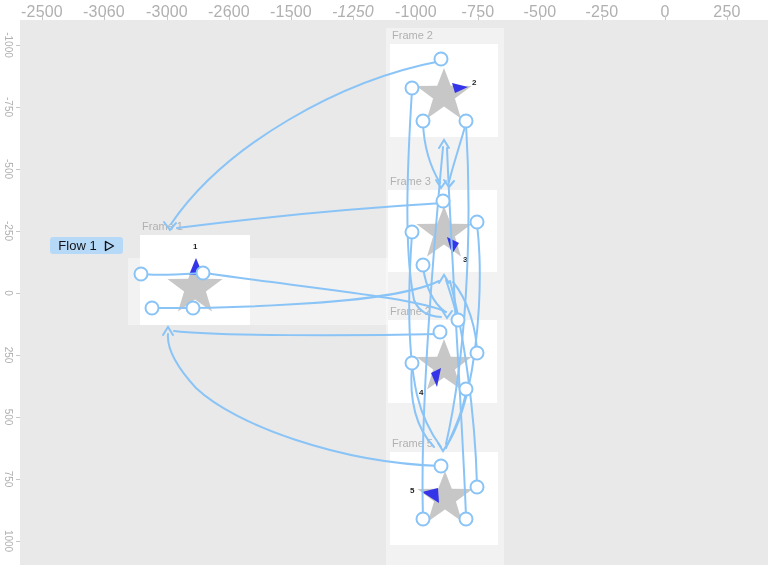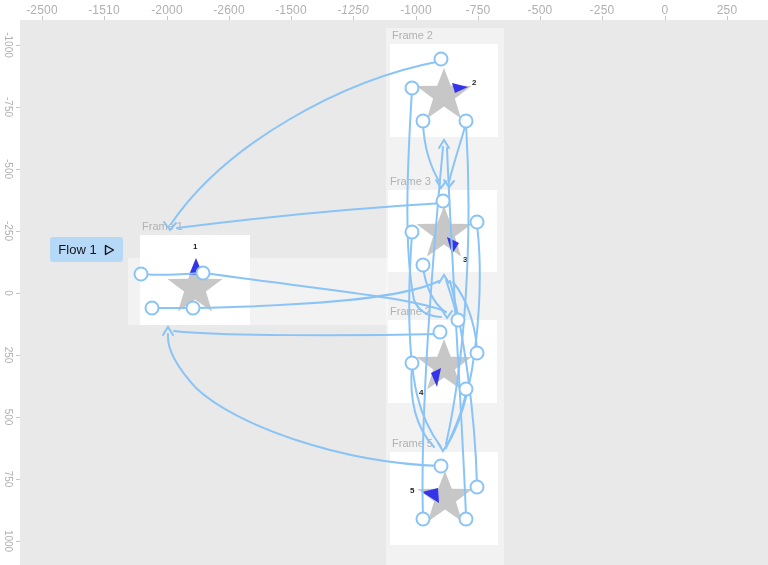--- a/index.html
+++ b/index.html
@@ -9,21 +9,21 @@
   }
   
   .ruler-top{
     position:absolute;left:0;top:0;width:768px;height:20px;background:#ffffff;z-index:40;
   }
   .ruler-left{
     position:absolute;left:0;top:0;width:20px;height:565px;background:#ffffff;z-index:39;
   }
   .ruler-corner{position:absolute;left:0;top:0;width:20px;height:20px;background:#ffffff;z-index:41;}
   .ruler-label{
-    position:absolute;font-size:12px;color:#b0b0b0;white-space:nowrap;
+    position:absolute;font-size:16px;color:#b0b0b0;white-space:nowrap;
     transform:translate(-50%,0);top:3px;letter-spacing:0.2px;
   }
   .ruler-label-left{
     position:absolute;font-size:10px;color:#b0b0b0;white-space:nowrap;
     transform:translate(-50%,-50%) rotate(90deg);left:8px;
   }
   .tick-top{position:absolute;width:1px;height:4px;background:#c6c6c6;top:16px;}
   .tick-left{position:absolute;height:1px;width:4px;background:#c6c6c6;left:16px;}
   
   .canvas{
@@ -39,21 +39,21 @@
   .marker-num{
     position:absolute;font-size:8px;color:#1e1e1e;font-weight:600;z-index:8;
   }
   .tri-svg{position:absolute;left:0;top:0;z-index:7;}
   
   .connections{
     position:absolute;left:0;top:0;width:768px;height:565px;z-index:20;pointer-events:none;
   }
   
   .flow-badge{
-    position:absolute;left:50px;top:237px;width:73px;height:25px;background:#b7d9f8;
+    position:absolute;left:50px;top:237px;width:73px;height:17px;background:#b7d9f8;
     border-radius:3px;display:flex;align-items:center;justify-content:center;gap:7px;
     z-index:30;cursor:pointer;
   }
   .flow-badge-label{font-size:13px;color:#111318;}
   .flow-play{width:11px;height:12px;display:block;}
 </style>
 </head>
 <body>
 
 <div class="canvas">
@@ -224,22 +224,22 @@
   <div class="tick-left" style="top:231px;"></div>
   <div class="tick-left" style="top:293px;"></div>
   <div class="tick-left" style="top:355px;"></div>
   <div class="tick-left" style="top:417px;"></div>
   <div class="tick-left" style="top:479px;"></div>
   <div class="tick-left" style="top:541px;"></div>
 </div>
 
 <div class="ruler-top">
   <span class="ruler-label" style="left:42px;">-2500</span>
-  <span class="ruler-label" style="left:104px;">-1510</span>
-  <span class="ruler-label" style="left:167px;">-2000</span>
+  <span class="ruler-label" style="left:104px;">-3060</span>
+  <span class="ruler-label" style="left:167px;">-3000</span>
   <span class="ruler-label" style="left:229px;">-2600</span>
   <span class="ruler-label" style="left:291px;">-1500</span>
   <span class="ruler-label" style="left:353px;font-style:italic;">-1250</span>
   <span class="ruler-label" style="left:416px;">-1000</span>
   <span class="ruler-label" style="left:478px;">-750</span>
   <span class="ruler-label" style="left:540px;">-500</span>
   <span class="ruler-label" style="left:602px;">-250</span>
   <span class="ruler-label" style="left:665px;">0</span>
   <span class="ruler-label" style="left:727px;">250</span>
   <div class="tick-top" style="left:42px;"></div>

